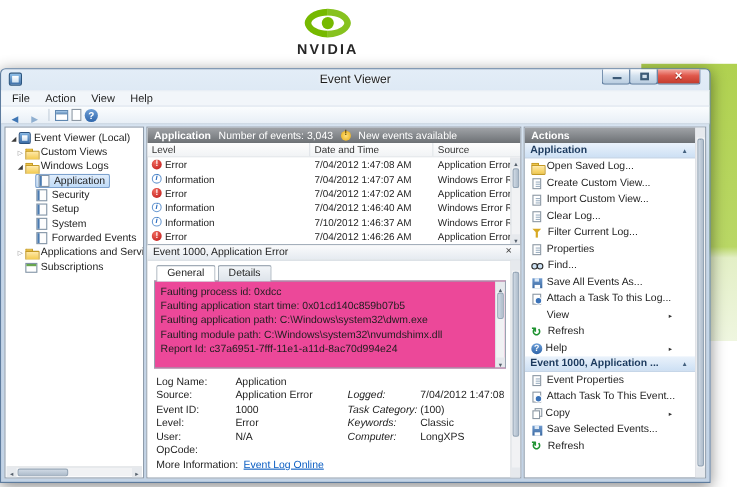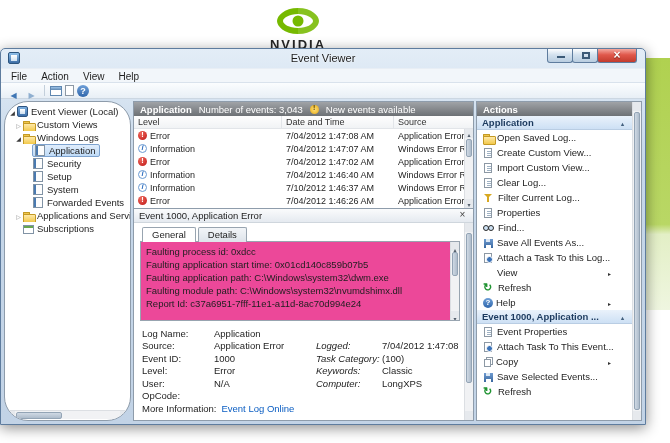--- a/index.html
+++ b/index.html
@@ -16,21 +16,21 @@
   .green-stripe {
     position:absolute; left:583px; top:58px; width:87px; height:252px;
     background: linear-gradient(180deg,#b0d150 0%, #b9d765 66%, #e3efc6 70%, #eff6e0 100%);
   }
   .brand { position:absolute; left:250px; top:6px; width:96px; text-align:center; }
   .brand-logo { display:block; margin:0 auto; }
   .brand-text { font-size:13px; font-weight:bold; letter-spacing:2px; color:#262626; margin-top:1px; }
 
   
   .window {
-    position:absolute; left:0; top:48px; width:646px; height:377px;
+    position:absolute; left:0; top:62px; width:646px; height:377px;
     background: linear-gradient(#e3edf7,#c6d7e9 30%,#c2d3e6);
     border:1px solid #5e7c9e; border-radius:5px 5px 0 0;
     box-shadow: 0 3px 14px rgba(0,0,0,.45);
     display:flex; flex-direction:column;
   }
   .titlebar { height:19px; position:relative; flex:none; }
   .win-title {
     position:absolute; left:0; right:0; top:3px; text-align:center;
     font-size:11px; color:#1c1c1c; text-shadow:0 0 3px #fff;
   }
@@ -71,21 +71,21 @@
   .tb-console::before { content:""; display:block; height:3px; background:linear-gradient(#9cc3e8,#5f87b0); }
   .tb-doc { width:9px; height:11px; background:#fff; border:1px solid #8c98a4; }
   .tb-help { width:12px; height:12px; border-radius:50%; background:linear-gradient(#6fa0d8,#2f66ab); position:relative; }
   .tb-help::before { content:"?"; position:absolute; inset:0; color:#fff; font-size:9px; font-weight:bold; text-align:center; line-height:12px; }
 
   
   .content { flex:1; display:flex; gap:2px; padding:2px 3px 3px 3px; overflow:hidden; }
   .pane { background:#fff; border:1px solid #8e9cab; overflow:hidden; }
 
   
-  .tree { width:127px; flex:none; position:relative; font-size:9.5px; padding-top:3px;border-radius:24px; }
+  .tree { width:127px; flex:none; position:relative; font-size:9.5px; padding-top:3px; }
   .tree-row { height:13px; display:flex; align-items:center; white-space:nowrap; overflow:hidden; }
   .lvl0 { padding-left:3px; } .lvl1 { padding-left:9px; } .lvl2 { padding-left:27px; }
   .tw { width:9px; flex:none; text-align:center; }
   .tw-exp::before { content:"◢"; font-size:6px; color:#3c3c3c; }
   .tw-col::before { content:"▷"; font-size:6px; color:#8a8a8a; }
   .ic { width:12px; height:12px; display:inline-block; position:relative; flex:none; margin-right:3px; }
   .ic-root { width:11px; height:11px; background:linear-gradient(#7db0e0,#3d6ea8); border:1px solid #2d5380; border-radius:2px; }
   .ic-root::before { content:""; position:absolute; inset:2px; background:linear-gradient(#fff,#cfe0f0); }
   .ic-folder { width:11px; }
   .ic-folder::before { content:""; position:absolute; left:0; top:2px; width:5px; height:2px; background:#f0c64a; border:1px solid #c49a25; border-bottom:none; border-radius:1px 1px 0 0; }
@@ -136,21 +136,21 @@
   .pv-scroll { position:absolute; right:0; top:14px; bottom:0; width:9px; background:#f1f2f4; border-left:1px solid #dcdfe3; }
   .tabs { display:flex; padding-left:2px; position:relative; z-index:2; }
   .tab { font-size:9.5px; padding:1px 9px 2px; border:1px solid #98a4b0; border-bottom:none; border-radius:2px 2px 0 0; background:linear-gradient(#f2f5f8,#dde3ea); margin-right:2px; }
   .tab.active { background:#fff; }
   .textbox { border:1px solid #98a4b0; margin-top:-1px; height:80px; background:#ec4899; position:relative; font-size:9.5px; line-height:13px; padding:3px 12px 0 5px; overflow:hidden; }
   .textline { white-space:nowrap; overflow:hidden; }
   .fields { padding:6px 2px 0 2px; font-size:9.5px; }
   .frow { display:flex; height:12.5px; align-items:center; white-space:nowrap; }
   .fl1 { width:72px; flex:none; } .fv1 { width:102px; flex:none; } .fl2 { width:66px; flex:none;font-style:italic; } .fv2 { flex:1; overflow:hidden; }
   .fl-auto { margin-right:5px; flex:none; }
-  .link { color:#0a5dc2; }
+  .link { color:#0a5dc2; text-decoration:underline; }
 
   
   .actions { width:166px; flex:none; display:flex; }
   .actions-main { flex:1; display:flex; flex-direction:column; overflow:hidden; }
   .actions-titlebar { height:14px; flex:none; display:flex; align-items:center; padding:0 6px; background:linear-gradient(#a0a3a7,#6d7175); color:#fff; font-size:9.5px; font-weight:bold; }
   .agroup-header { height:14px; flex:none; display:flex; align-items:center; padding:0 5px; background:linear-gradient(#eaf2fb,#cde0f4); border-bottom:1px solid #b9cde3; font-size:9.5px; font-weight:bold; color:#1c3a5e; }
   .collapse { margin-left:auto; width:9px; text-align:center; }
   .collapse::before { content:"▴"; font-size:6px; color:#44617f; }
   .aitem { height:15px; flex:none; display:flex; align-items:center; padding:0 21px 0 6px; font-size:9.5px; white-space:nowrap; overflow:hidden; }
   .submenu-arrow { margin-left:auto; width:8px; text-align:right; flex:none; }

